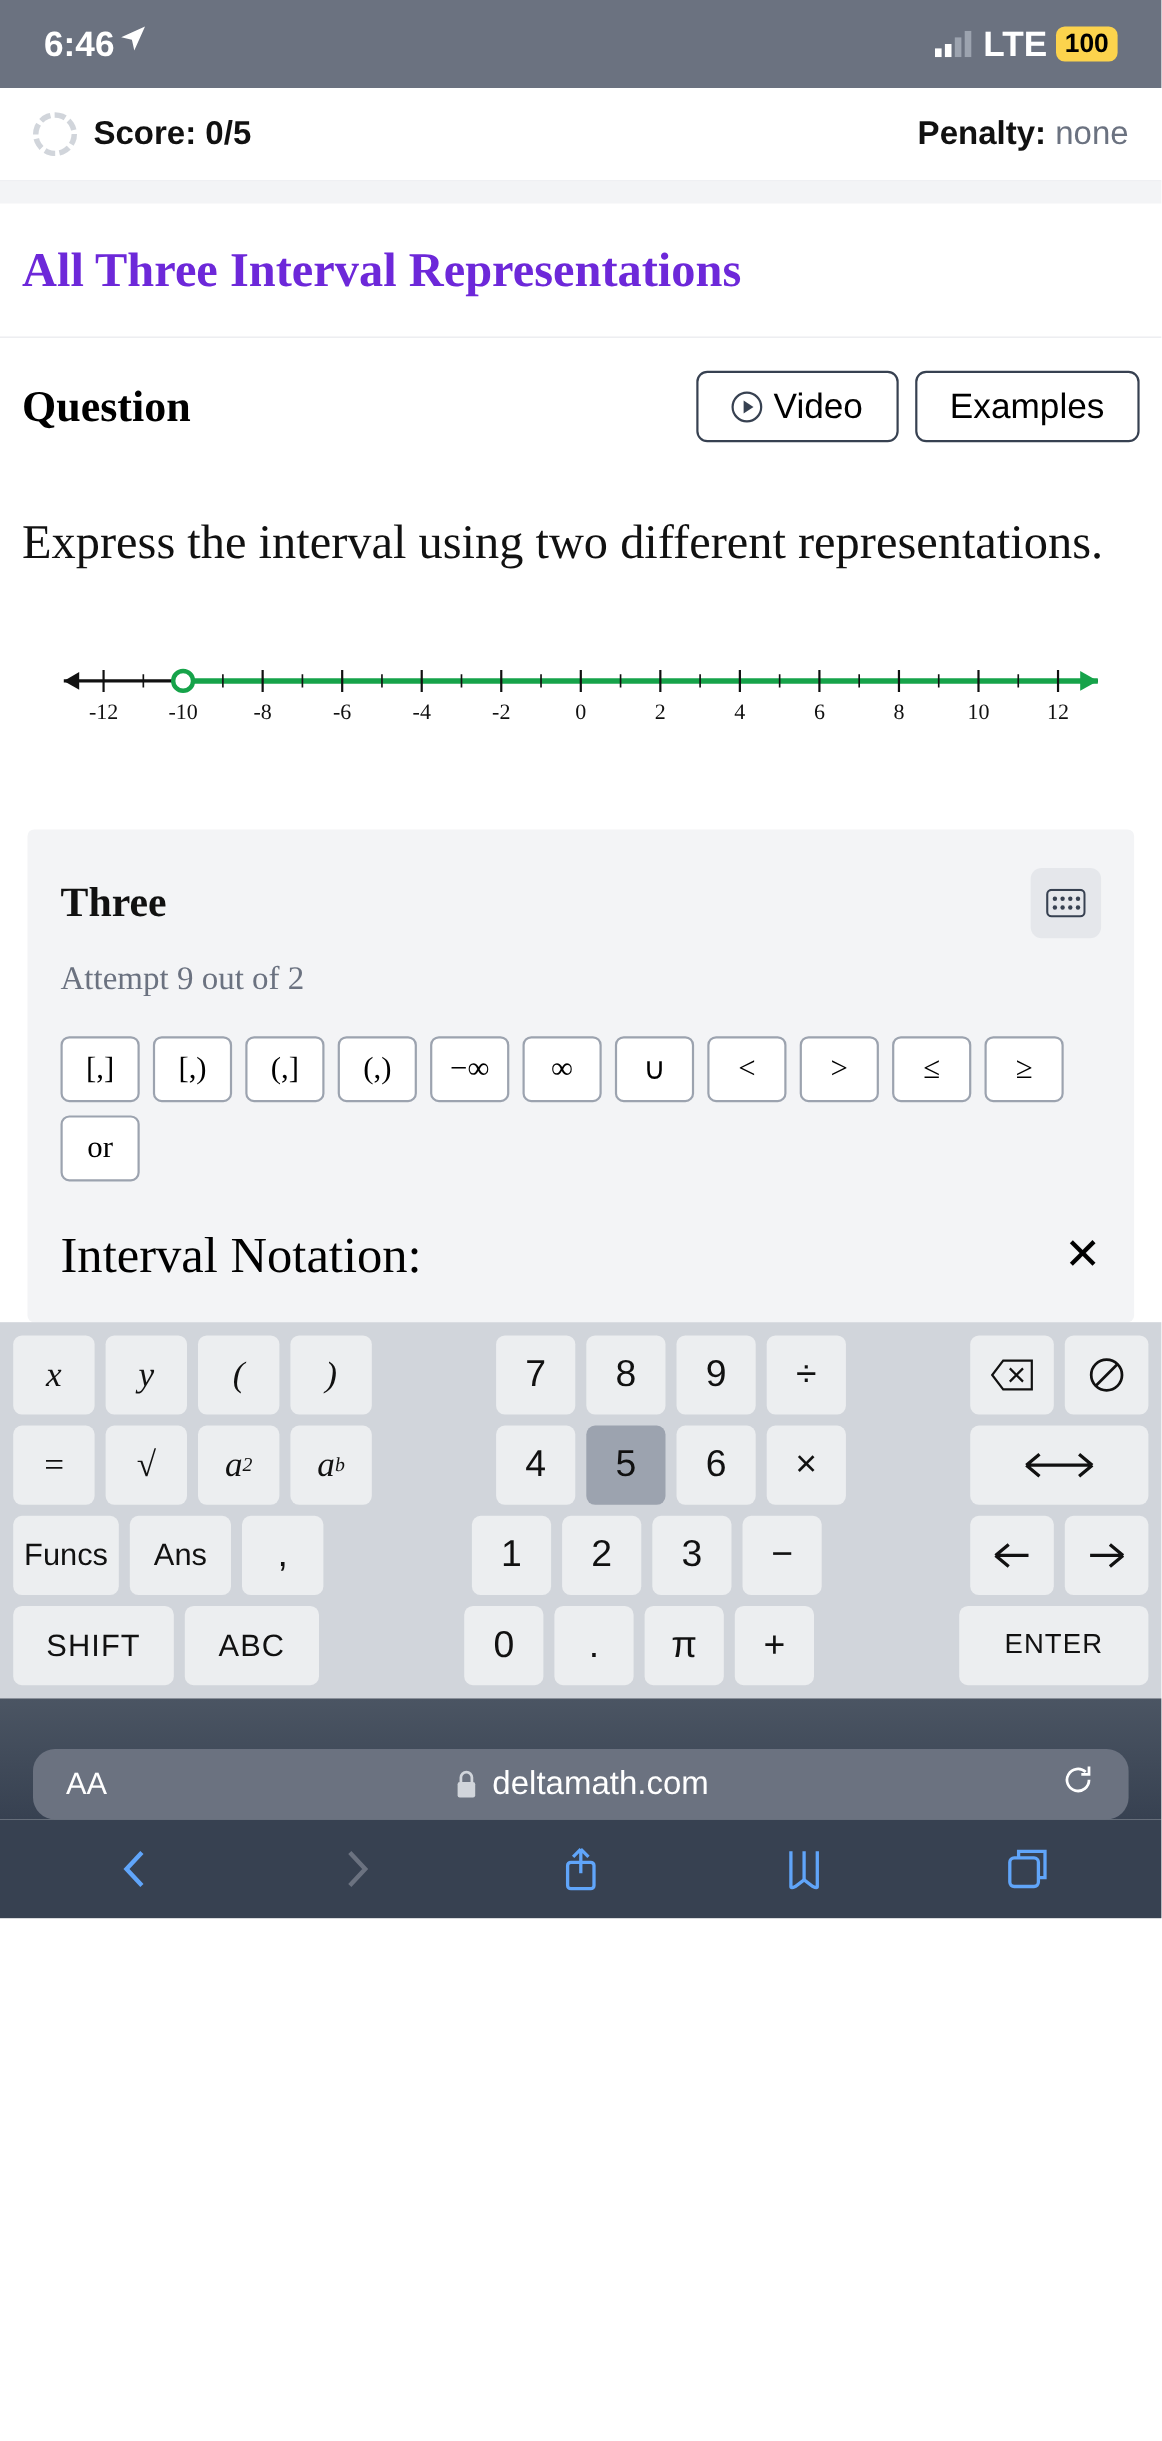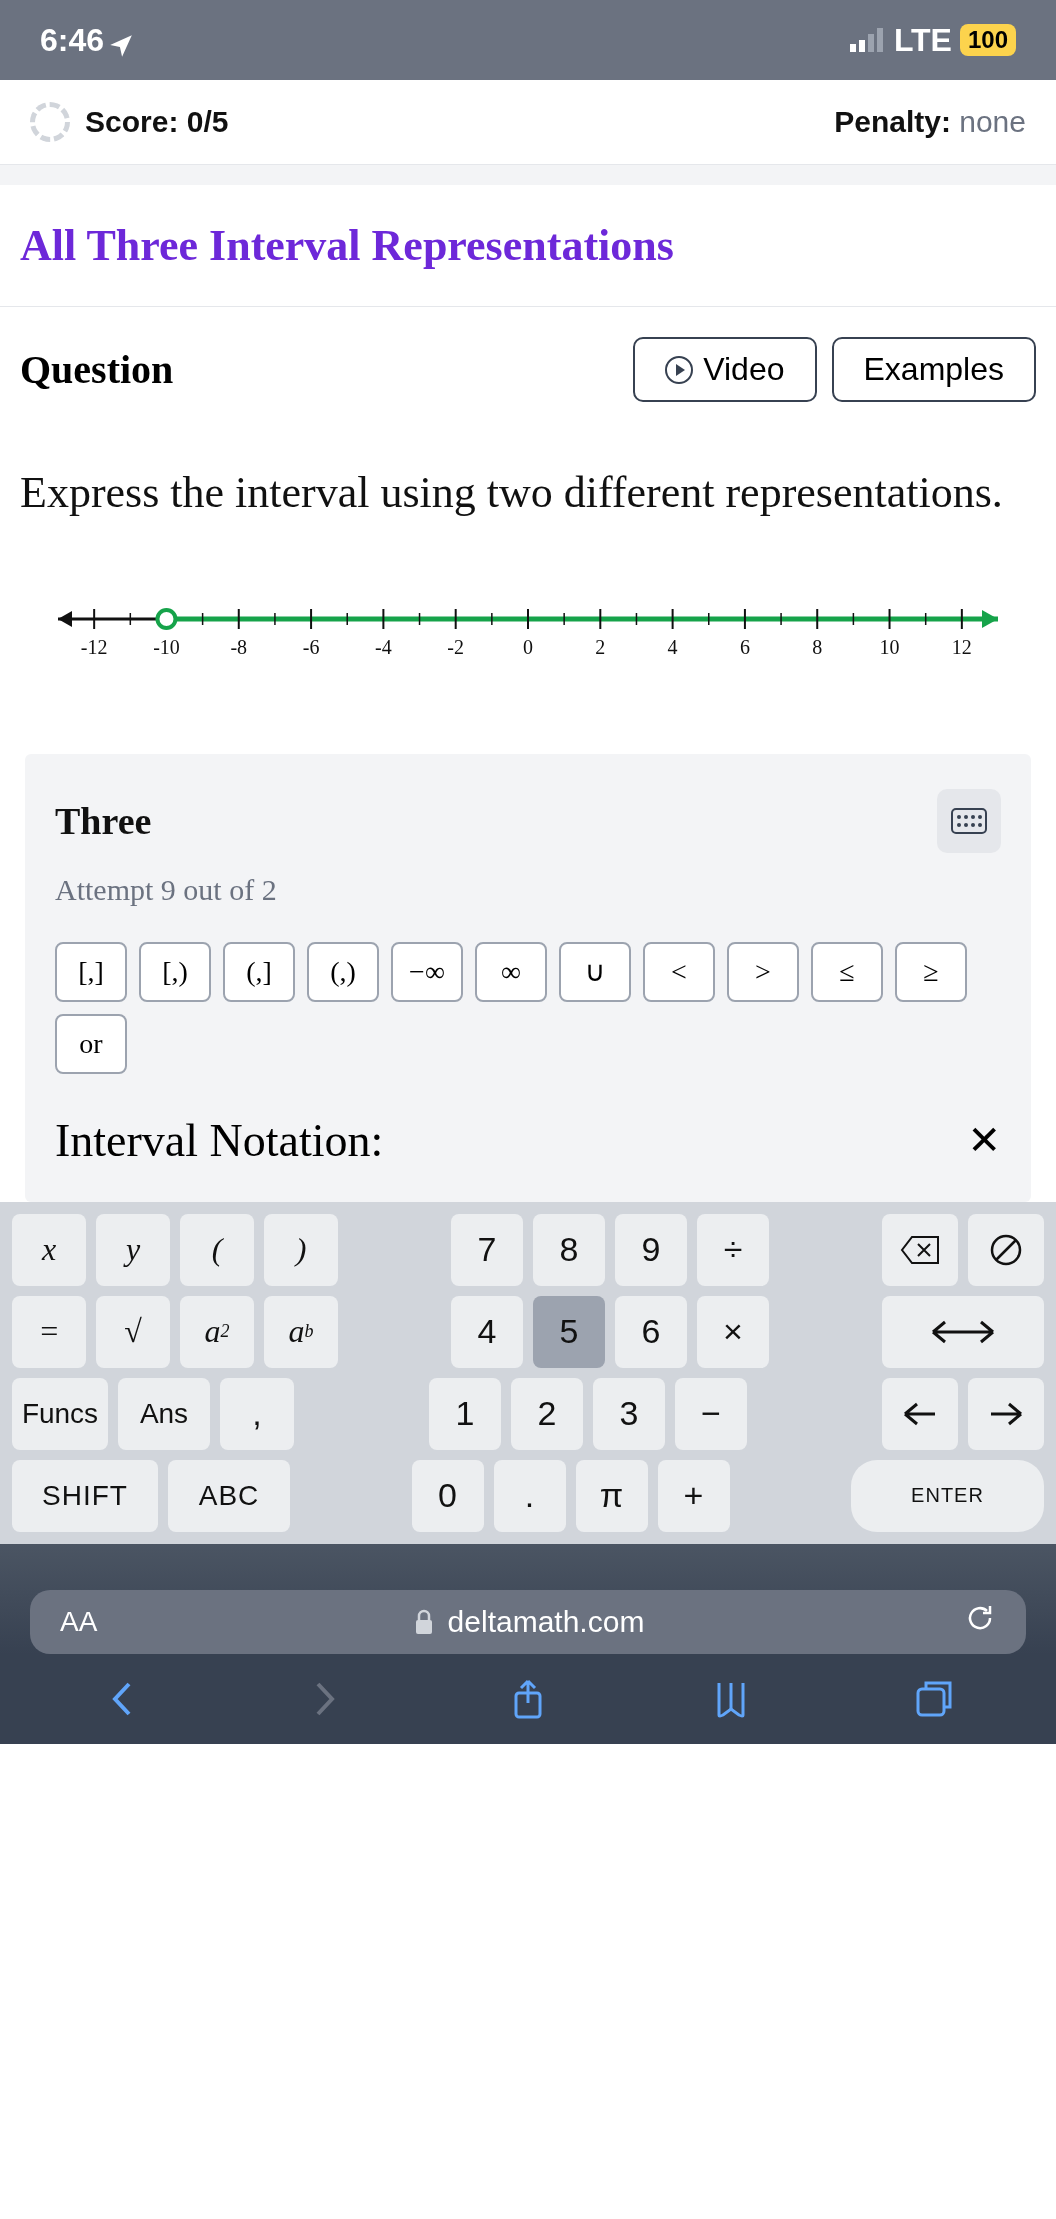--- a/index.html
+++ b/index.html
@@ -1,20 +1,20 @@
 <!DOCTYPE html>
 <html><head>
 <meta charset="utf-8">
 <style>
 * { box-sizing: border-box; margin: 0; padding: 0; }
 body { font-family: Georgia, serif; width: 1056px; background: #fff; }
 
 
 .status-bar { height: 80px; background: #6b7280; color: #fff; display: flex; align-items: center; justify-content: space-between; padding: 0 40px; font-family: -apple-system, sans-serif; font-weight: 600; font-size: 32px; }
-.status-left { display: flex; align-items: flex-end; gap: 4px; }
+.status-left { display: flex; align-items: flex-start; gap: 4px; }
 .status-right { display: flex; align-items: center; gap: 8px; }
 .battery-badge { background: #fcd34d; color: #000; padding: 2px 8px; border-radius: 8px; font-size: 24px; font-weight: 700; }
 
 
 .score-bar { height: 85px; display: flex; align-items: center; justify-content: space-between; padding: 0 30px; border-bottom: 1px solid #e5e7eb; font-family: -apple-system, sans-serif; }
 .score-left { display: flex; align-items: center; gap: 15px; }
 .score-icon { width: 40px; height: 40px; border: 5px dashed #d1d5db; border-radius: 50%; }
 .score-text { font-size: 30px; font-weight: 600; color: #111; }
 .penalty-text { font-size: 30px; }
 .penalty-label { font-weight: 700; color: #111; }
@@ -60,21 +60,21 @@
 .kb-group { display: flex; gap: 10px; }
 .kb-key { background: #eceef0; border-radius: 8px; height: 72px; display: flex; align-items: center; justify-content: center; font-size: 34px; cursor: pointer; color: #111; }
 .kb-key.active { background: #9ca3af; }
 .kb-sym { width: 74px; font-style: italic; font-family: Georgia, serif; font-size: 32px; }
 .kb-num { width: 72px; }
 .kb-ctrl { width: 76px; }
 .kb-funcs { width: 96px; font-size: 28px; }
 .kb-ans { width: 92px; font-size: 28px; }
 .kb-shift { width: 146px; font-size: 28px; letter-spacing: 1px; }
 .kb-abc { width: 122px; font-size: 28px; letter-spacing: 1px; }
-.kb-enter { width: 193px; font-size: 20px; letter-spacing: 1px; border-radius: 26px; }
+.kb-enter { width: 172px; font-size: 25px; letter-spacing: 1px; }
 .kb-spacer-sm { flex: 1; }
 .sup { font-size: 18px; vertical-align: super; }
 
 
 .browser-bar { height: 110px; background: linear-gradient(180deg, #4b5563, #374151); display: flex; align-items: flex-end; padding: 0 30px; gap: 30px; }
 .url-pill { flex: 1; height: 64px; background: #6b7280; border-radius: 20px; display: flex; align-items: center; justify-content: center; gap: 12px; color: #fff; font-family: -apple-system, sans-serif; font-size: 30px; position: relative; }
 .aa-label { position: absolute; left: 30px; color: #fff; font-size: 28px; font-weight: 300; }
 .reload-icon { position: absolute; right: 30px; color: #fff; }
 
 

